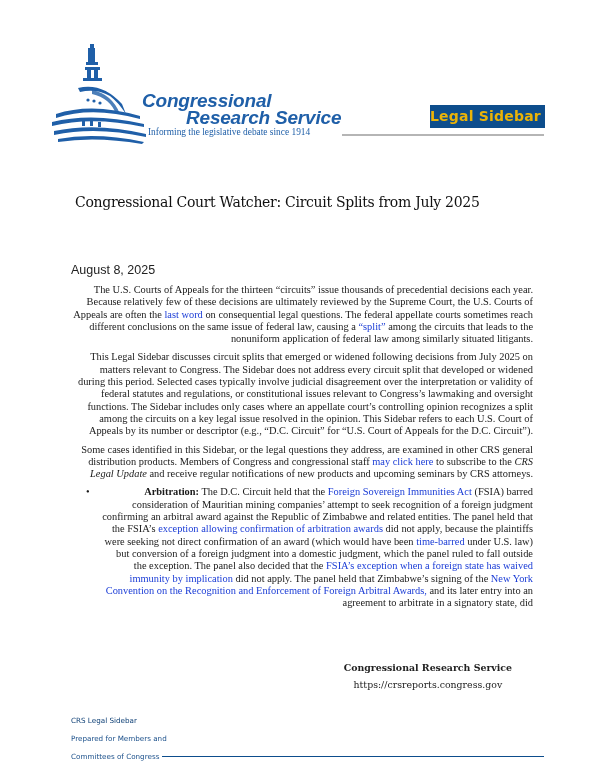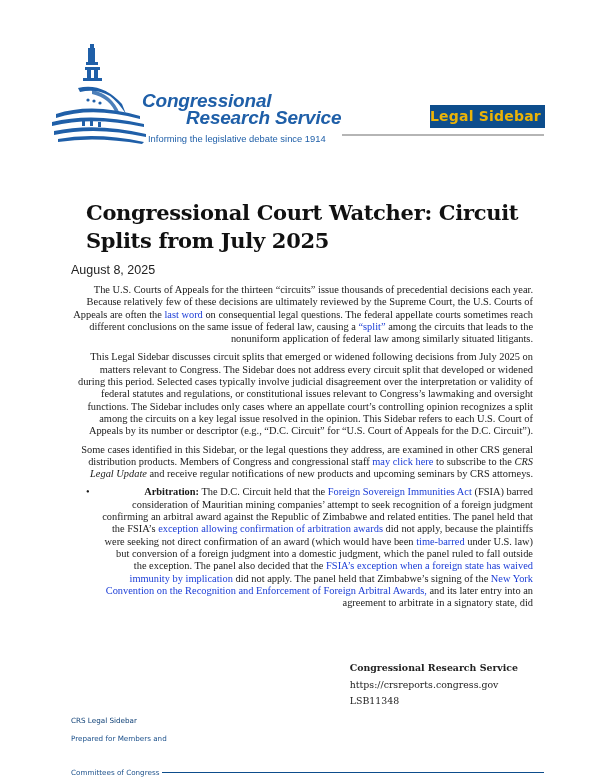--- a/index.html
+++ b/index.html
@@ -3,41 +3,41 @@
 <meta charset="utf-8">
 <style>
   html, body { margin: 0; padding: 0; background: #ffffff; }
   body { width: 600px; height: 777px; position: relative; overflow: hidden; font-family: "Liberation Serif", serif; color: #1a1a1a; }
 
   .header { position: absolute; left: 0; top: 0; width: 600px; height: 150px; }
   .logo-dome { position: absolute; left: 52px; top: 42px; width: 98px; height: 104px; }
   .logo-text { position: absolute; left: 142px; top: 92px; }
   .logo-line1, .logo-line2 { font-family: "Liberation Sans", sans-serif; font-weight: bold; font-style: italic; color: #1f5fa8; font-size: 19px; line-height: 17px; letter-spacing: -0.2px; }
   .logo-line2 { padding-left: 4px; margin-left: 40px; }
-  .logo-tagline { font-family: Liberation Sans, sans-serif; font-size: 9.4px; color: #1f5fa8; padding-left: 6px; margin-top: 7px; white-space: nowrap; }
+  .logo-tagline { font-family: Liberation Serif, serif; font-size: 9.4px; color: #1f5fa8; padding-left: 6px; margin-top: 1px; white-space: nowrap; }
   .tag-rule { position: absolute; left: 342px; top: 134px; width: 202px; height: 2px; background: #b5b5b5; }
   .badge { position: absolute; left: 430px; top: 105px; width: 115px; height: 23px; background: #0d4d8c; color: #eab308; font-family: "DejaVu Sans", sans-serif; font-weight: bold; font-size: 14px; line-height: 23px; letter-spacing: 0.2px; }
 
-  .title { position: absolute; left: 71px; top: 184px; width: 470px; font-family: "DejaVu Serif", serif; font-weight: bold; font-size: 21px; line-height: 28px; color: #111; margin: 15px; letter-spacing: -0.3px; }
+  .title { position: absolute; left: 71px; top: 184px; width: 470px; font-family: "DejaVu Serif", serif; font-weight: normal; font-size: 14px; line-height: 28px; color: #111; margin: 4px; letter-spacing: -0.3px; }
   .date { position: absolute; left: 71px; top: 263px; font-family: Liberation Sans, sans-serif; font-size: 12.5px; color: #222; }
 
   .body { position: absolute; left: 71px; top: 284px; width: 462px; font-family: "Liberation Serif", serif; font-size: 10.4px; line-height: 12.3px; color: #1a1a1a; text-align: right; }
   .body p { margin: 0 0 6px 0; }
   .body a { color: #1a3cd6; text-decoration: none; }
   .body ul { margin: 0; padding: 0; list-style: none; }
   .body li { position: relative; padding-left: 15px; margin-left: 15px; }
   .body li .bullet { position: absolute; left: 0; top: 0; }
 
-  .footer-right { position: absolute; right: 82px; top: 660px; text-align: left; font-family: "DejaVu Serif", serif; font-size: 9.4px; line-height: 16.5px; color: #222; }
+  .footer-right { position: absolute; right: 88px; top: 660px; text-align: center; font-family: "DejaVu Serif", serif; font-size: 9.4px; line-height: 16.5px; color: #222; }
   .footer-right .org { font-weight: bold; }
 
   .footer-left { position: absolute; left: 71px; top: 716px; font-family: "DejaVu Sans", sans-serif; font-size: 7.2px; color: #1a4f8a; }
   .footer-left .fl1 { font-weight: normal; color: #0d3f75; }
   .footer-left .fl2 { margin-top: 9px; }
-  .footer-left .fl3 { margin-top: 25px; display: flex; align-items: center; justify-content: space-between; }
+  .footer-left .fl3 { margin-top: 9px; display: flex; align-items: center; justify-content: space-between; }
   .footer-left .rule { display: inline-block; width: 382px; height: 1px; background: #0d4d8c; margin-left: 3px; }
 </style>
 </head>
 <body>
 
 <div class="header">
   <svg class="logo-dome" viewBox="0 0 98 104" xmlns="http://www.w3.org/2000/svg">
     <g fill="#1f5fa8">
 
       <rect x="38" y="2" width="4" height="4"></rect>
@@ -87,21 +87,20 @@
     <li>
       <span class="bullet">•</span>
       <b>Arbitration:</b><span> The D.C. Circuit held that the </span><a href="#">Foreign Sovereign Immunities Act</a><span> (FSIA) barred consideration of Mauritian mining companies’ attempt to seek recognition of a foreign judgment confirming an arbitral award against the Republic of Zimbabwe and related entities. The panel held that the FSIA’s </span><a href="#">exception allowing confirmation of arbitration awards</a><span> did not apply, because the plaintiffs were seeking not direct confirmation of an award (which would have been </span><a href="#">time-barred</a><span> under U.S. law) but conversion of a foreign judgment into a domestic judgment, which the panel ruled to fall outside the exception. The panel also decided that the </span><a href="#">FSIA’s exception when a foreign state has waived immunity by implication</a><span> did not apply. The panel held that Zimbabwe’s signing of the </span><a href="#">New York Convention on the Recognition and Enforcement of Foreign Arbitral Awards,</a><span> and its later entry into an agreement to arbitrate in a signatory state, did</span>
     </li>
   </ul>
 </div>
 
 <div class="footer-right">
   <div class="org">Congressional Research Service</div>
   <div>https://crsreports.congress.gov</div>
-  <div>LSB11348</div>
 </div>
 
 <div class="footer-left">
   <div class="fl1">CRS Legal Sidebar</div>
   <div class="fl2">Prepared for Members and</div>
   <div class="fl3">
       <span>Committees of Congress</span>
       <span class="rule"></span>
     </div>
 </div>

